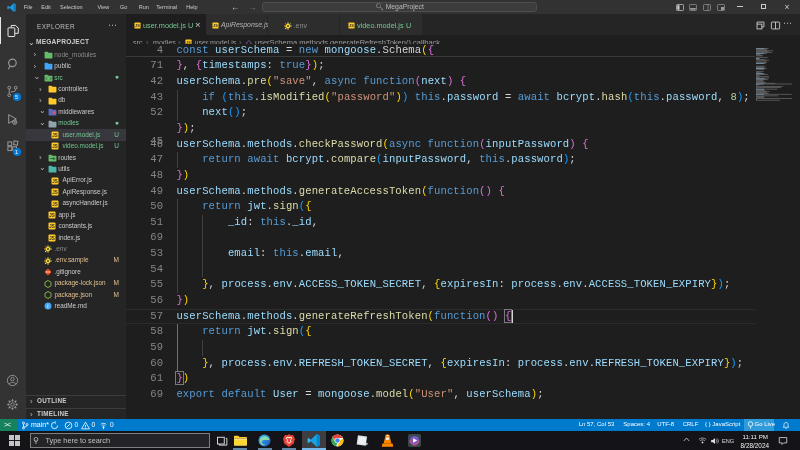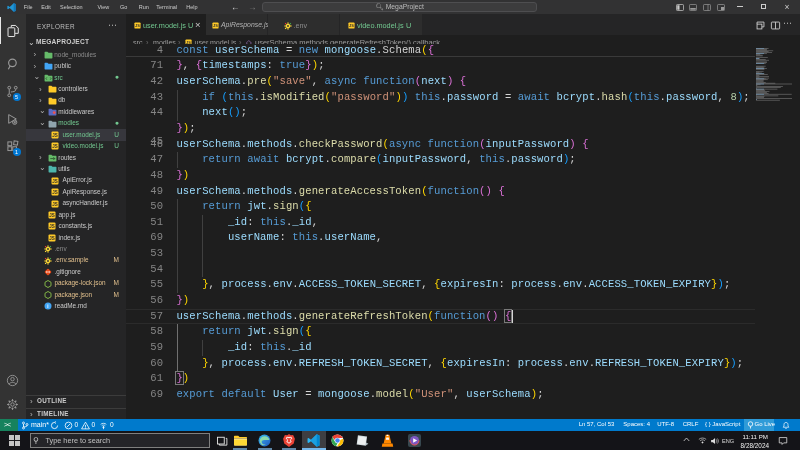--- a/index.html
+++ b/index.html
@@ -373,50 +373,49 @@
     <div class="abs" style="left:202.3px;top:214.8px;width:1px;height:62.56px;background:#404040"></div>
     <div class="abs" style="left:177px;top:324.28px;width:1px;height:46.920000000000016px;background:#707070"></div>
     <div class="abs" style="left:202.3px;top:339.91999999999996px;width:1px;height:15.640000000000043px;background:#404040"></div>
     <div class="abs" style="left:126px;top:308.6px;width:629px;height:15.64px;border-top:1px solid #2b2b2b;border-bottom:1px solid #2b2b2b"></div>
     <div class="lnum" style="top:58.40px">71</div>
     <div class="codeline" style="top:58.40px"><span class="m">}</span><span class="w">, </span><span class="m">{</span><span class="v">timestamps</span><span class="w">: </span><span class="k">true</span><span class="m">}</span><span class="g">)</span><span class="w">;</span></div>
     <div class="lnum" style="top:74.04px">42</div>
     <div class="codeline" style="top:74.04px"><span class="v">userSchema</span><span class="w">.</span><span class="y">pre</span><span class="g">(</span><span class="s">"save"</span><span class="w">, </span><span class="k">async</span><span class="w"> </span><span class="k">function</span><span class="m">(</span><span class="v">next</span><span class="m">)</span><span class="w"> </span><span class="m">{</span></div>
     <div class="lnum" style="top:89.68px">43</div>
     <div class="codeline" style="top:89.68px"><span class="w">    </span><span class="k">if</span><span class="w"> </span><span class="b">(</span><span class="k">this</span><span class="w">.</span><span class="y">isModified</span><span class="g">(</span><span class="s">"password"</span><span class="g">)</span><span class="b">)</span><span class="w"> </span><span class="k">this</span><span class="w">.</span><span class="v">password</span><span class="w"> = </span><span class="k">await</span><span class="w"> </span><span class="v">bcrypt</span><span class="w">.</span><span class="y">hash</span><span class="b">(</span><span class="k">this</span><span class="w">.</span><span class="v">password</span><span class="w">, </span><span class="n">8</span><span class="b">)</span><span class="w">;</span></div>
-    <div class="lnum" style="top:105.32px">44</div>
+    <div class="lnum" style="top:105.32px">52</div>
     <div class="codeline" style="top:105.32px"><span class="w">    </span><span class="v">next</span><span class="b">()</span><span class="w">;</span></div>
     <div class="lnum" style="top:134px">45</div>
     <div class="codeline" style="top:120.96px"><span class="m">}</span><span class="g">)</span><span class="w">;</span></div>
     <div class="lnum" style="top:136.60px">46</div>
     <div class="codeline" style="top:136.60px"><span class="v">userSchema</span><span class="w">.</span><span class="v">methods</span><span class="w">.</span><span class="y">checkPassword</span><span class="g">(</span><span class="k">async</span><span class="w"> </span><span class="k">function</span><span class="m">(</span><span class="v">inputPassword</span><span class="m">)</span><span class="w"> </span><span class="m">{</span></div>
     <div class="lnum" style="top:152.24px">47</div>
     <div class="codeline" style="top:152.24px"><span class="w">    </span><span class="k">return</span><span class="w"> </span><span class="k">await</span><span class="w"> </span><span class="v">bcrypt</span><span class="w">.</span><span class="y">compare</span><span class="b">(</span><span class="v">inputPassword</span><span class="w">, </span><span class="k">this</span><span class="w">.</span><span class="v">password</span><span class="b">)</span><span class="w">;</span></div>
     <div class="lnum" style="top:167.88px">48</div>
     <div class="codeline" style="top:167.88px"><span class="m">}</span><span class="g">)</span></div>
     <div class="lnum" style="top:183.52px">49</div>
     <div class="codeline" style="top:183.52px"><span class="v">userSchema</span><span class="w">.</span><span class="v">methods</span><span class="w">.</span><span class="y">generateAccessToken</span><span class="g">(</span><span class="k">function</span><span class="m">()</span><span class="w"> </span><span class="m">{</span></div>
     <div class="lnum" style="top:199.16px">50</div>
     <div class="codeline" style="top:199.16px"><span class="w">    </span><span class="k">return</span><span class="w"> </span><span class="v">jwt</span><span class="w">.</span><span class="y">sign</span><span class="b">(</span><span class="g">{</span></div>
     <div class="lnum" style="top:214.80px">51</div>
     <div class="codeline" style="top:214.80px"><span class="w">        </span><span class="v">_id</span><span class="w">: </span><span class="k">this</span><span class="w">.</span><span class="v">_id</span><span class="w">,</span></div>
     <div class="lnum" style="top:230.44px">69</div>
-    <div class="codeline" style="top:230.44px"><span class="w">        </span><span class="v">userName</span><span class="w">: </span><span class="k">this</span><span class="w">.</span><span class="v">userName</span><span class="w">,</span></div>
     <div class="lnum" style="top:246.08px">53</div>
+    <div class="codeline" style="top:246.08px"><span class="w">        </span><span class="v">email</span><span class="w">: </span><span class="k">this</span><span class="w">.</span><span class="v">email</span><span class="w">,</span></div>
     <div class="lnum" style="top:261.72px">54</div>
     <div class="lnum" style="top:277.36px">55</div>
     <div class="codeline" style="top:277.36px"><span class="w">    </span><span class="g">}</span><span class="w">, </span><span class="v">process</span><span class="w">.</span><span class="v">env</span><span class="w">.</span><span class="v">ACCESS_TOKEN_SECRET</span><span class="w">, </span><span class="g">{</span><span class="v">expiresIn</span><span class="w">: </span><span class="v">process</span><span class="w">.</span><span class="v">env</span><span class="w">.</span><span class="v">ACCESS_TOKEN_EXPIRY</span><span class="g">}</span><span class="b">)</span><span class="w">;</span></div>
     <div class="lnum" style="top:293.00px">56</div>
     <div class="codeline" style="top:293.00px"><span class="m">}</span><span class="g">)</span></div>
     <div class="lnum" style="top:308.64px">57</div>
     <div class="codeline" style="top:308.64px"><span class="v">userSchema</span><span class="w">.</span><span class="v">methods</span><span class="w">.</span><span class="y">generateRefreshToken</span><span class="g">(</span><span class="k">function</span><span class="m">()</span><span class="w"> </span><span class="m" style="outline:1px solid #7a7a7a;outline-offset:-0.5px">{</span></div>
     <div class="lnum" style="top:324.28px">58</div>
     <div class="codeline" style="top:324.28px"><span class="w">    </span><span class="k">return</span><span class="w"> </span><span class="v">jwt</span><span class="w">.</span><span class="y">sign</span><span class="b">(</span><span class="g">{</span></div>
     <div class="lnum" style="top:339.92px">59</div>
-    <div class="codeline" style="top:339.92px"><span class="w">        </span><span class="v">_id</span><span class="w">: </span><span class="k">this</span><span class="w">.</span><span class="v">_id</span></div>
     <div class="lnum" style="top:355.56px">60</div>
     <div class="codeline" style="top:355.56px"><span class="w">    </span><span class="g">}</span><span class="w">, </span><span class="v">process</span><span class="w">.</span><span class="v">env</span><span class="w">.</span><span class="v">REFRESH_TOKEN_SECRET</span><span class="w">, </span><span class="g">{</span><span class="v">expiresIn</span><span class="w">: </span><span class="v">process</span><span class="w">.</span><span class="v">env</span><span class="w">.</span><span class="v">REFRESH_TOKEN_EXPIRY</span><span class="g">}</span><span class="b">)</span><span class="w">;</span></div>
     <div class="lnum" style="top:371.20px">61</div>
     <div class="codeline" style="top:371.20px"><span class="m" style="outline:1px solid #7a7a7a;outline-offset:-0.5px">}</span><span class="g">)</span></div>
     <div class="lnum" style="top:386.84px">69</div>
     <div class="codeline" style="top:386.84px"><span class="k">export</span><span class="w"> </span><span class="k">default</span><span class="w"> </span><span class="v">User</span><span class="w"> = </span><span class="v">mongoose</span><span class="w">.</span><span class="y">model</span><span class="g">(</span><span class="s">"User"</span><span class="w">, </span><span class="v">userSchema</span><span class="g">)</span><span class="w">;</span></div>
     <div class="abs" style="left:511.9px;top:310.1px;width:1.2px;height:12.6px;background:#d4d4d4"></div>
     <svg class="abs" style="left:756px;top:47.5px" width="42" height="54" viewBox="0 0 42 54">
       <rect x="0" y="0.00" width="12.6" height="0.6" fill="#909090" opacity="0.8"></rect>
       <rect x="0" y="0.00" width="8.0" height="0.6" fill="#7aa7cc"></rect>

